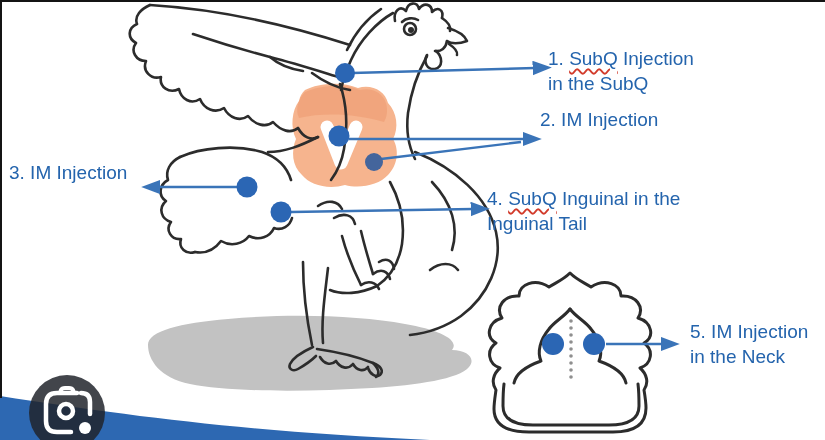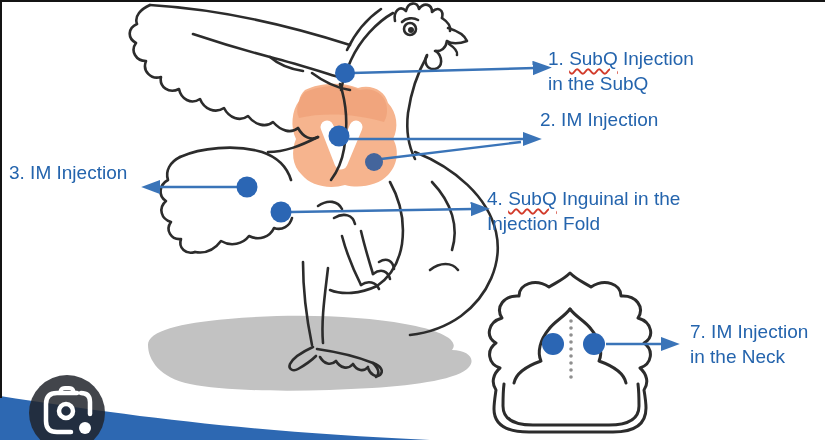--- a/index.html
+++ b/index.html
@@ -166,21 +166,21 @@
   <div class="label" style="left:540px;top:107px;width:160px;">
     <div>2. IM Injection</div>
   </div>
 
   <div class="label" style="left:2px;top:160px;width:138px;margin-left:7px;">
     <div>3. IM Injection</div>
   </div>
 
   <div class="label" style="left:487px;top:186px;width:226px;">
     <div><span>4. </span><span class="sq">SubQ</span><span> Inguinal in the</span></div>
-    <div>Injection Fold</div>
+    <div>Inguinal Tail</div>
   </div>
 
   <div class="label" style="left:690px;top:319px;width:134px;">
-    <div>7. IM Injection</div>
+    <div>5. IM Injection</div>
     <div>in the Neck</div>
   </div>
 
 </div>
 
 </body></html>

